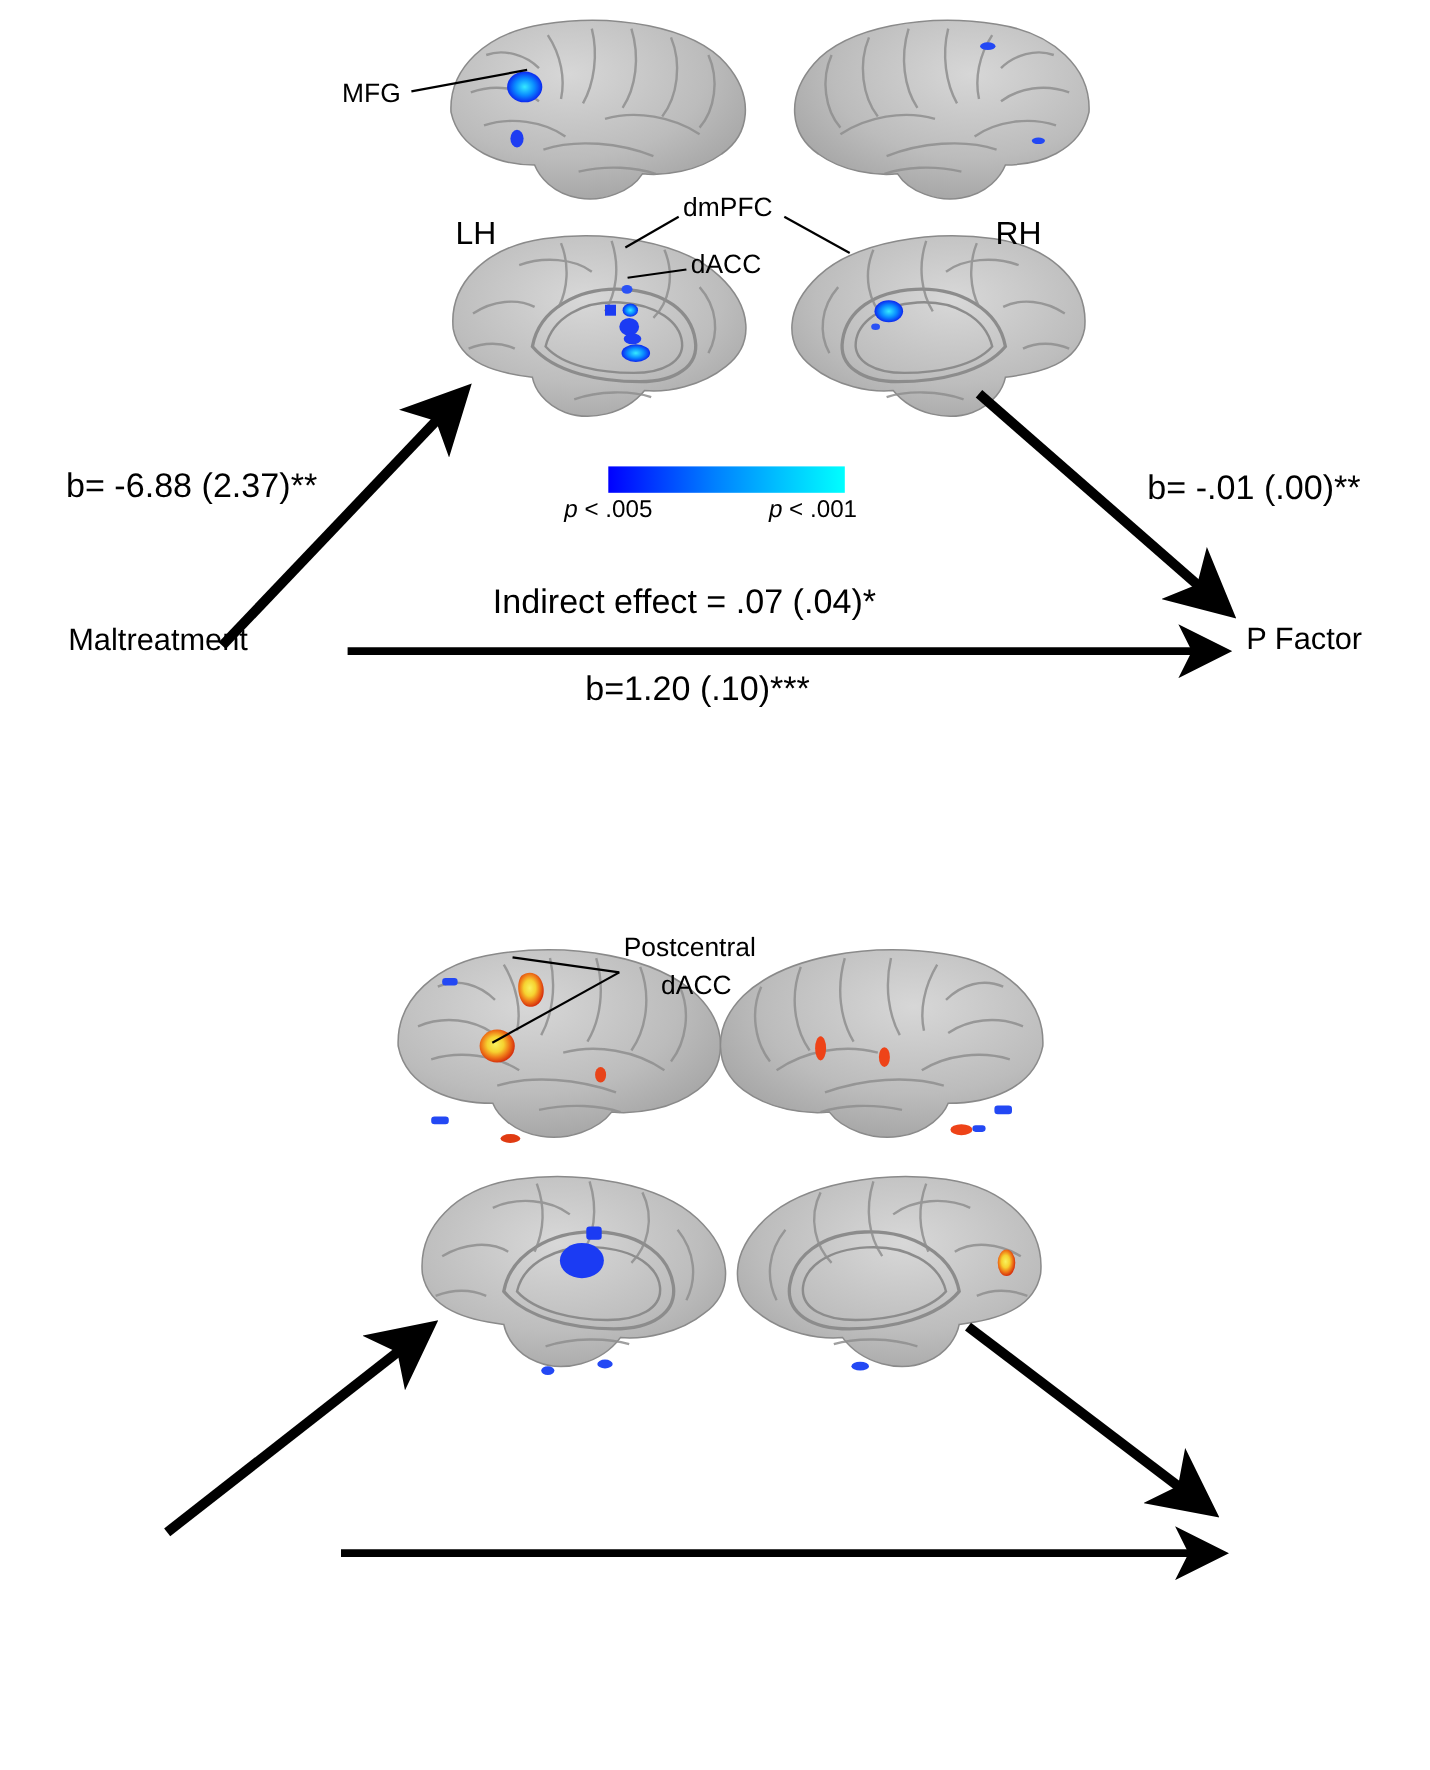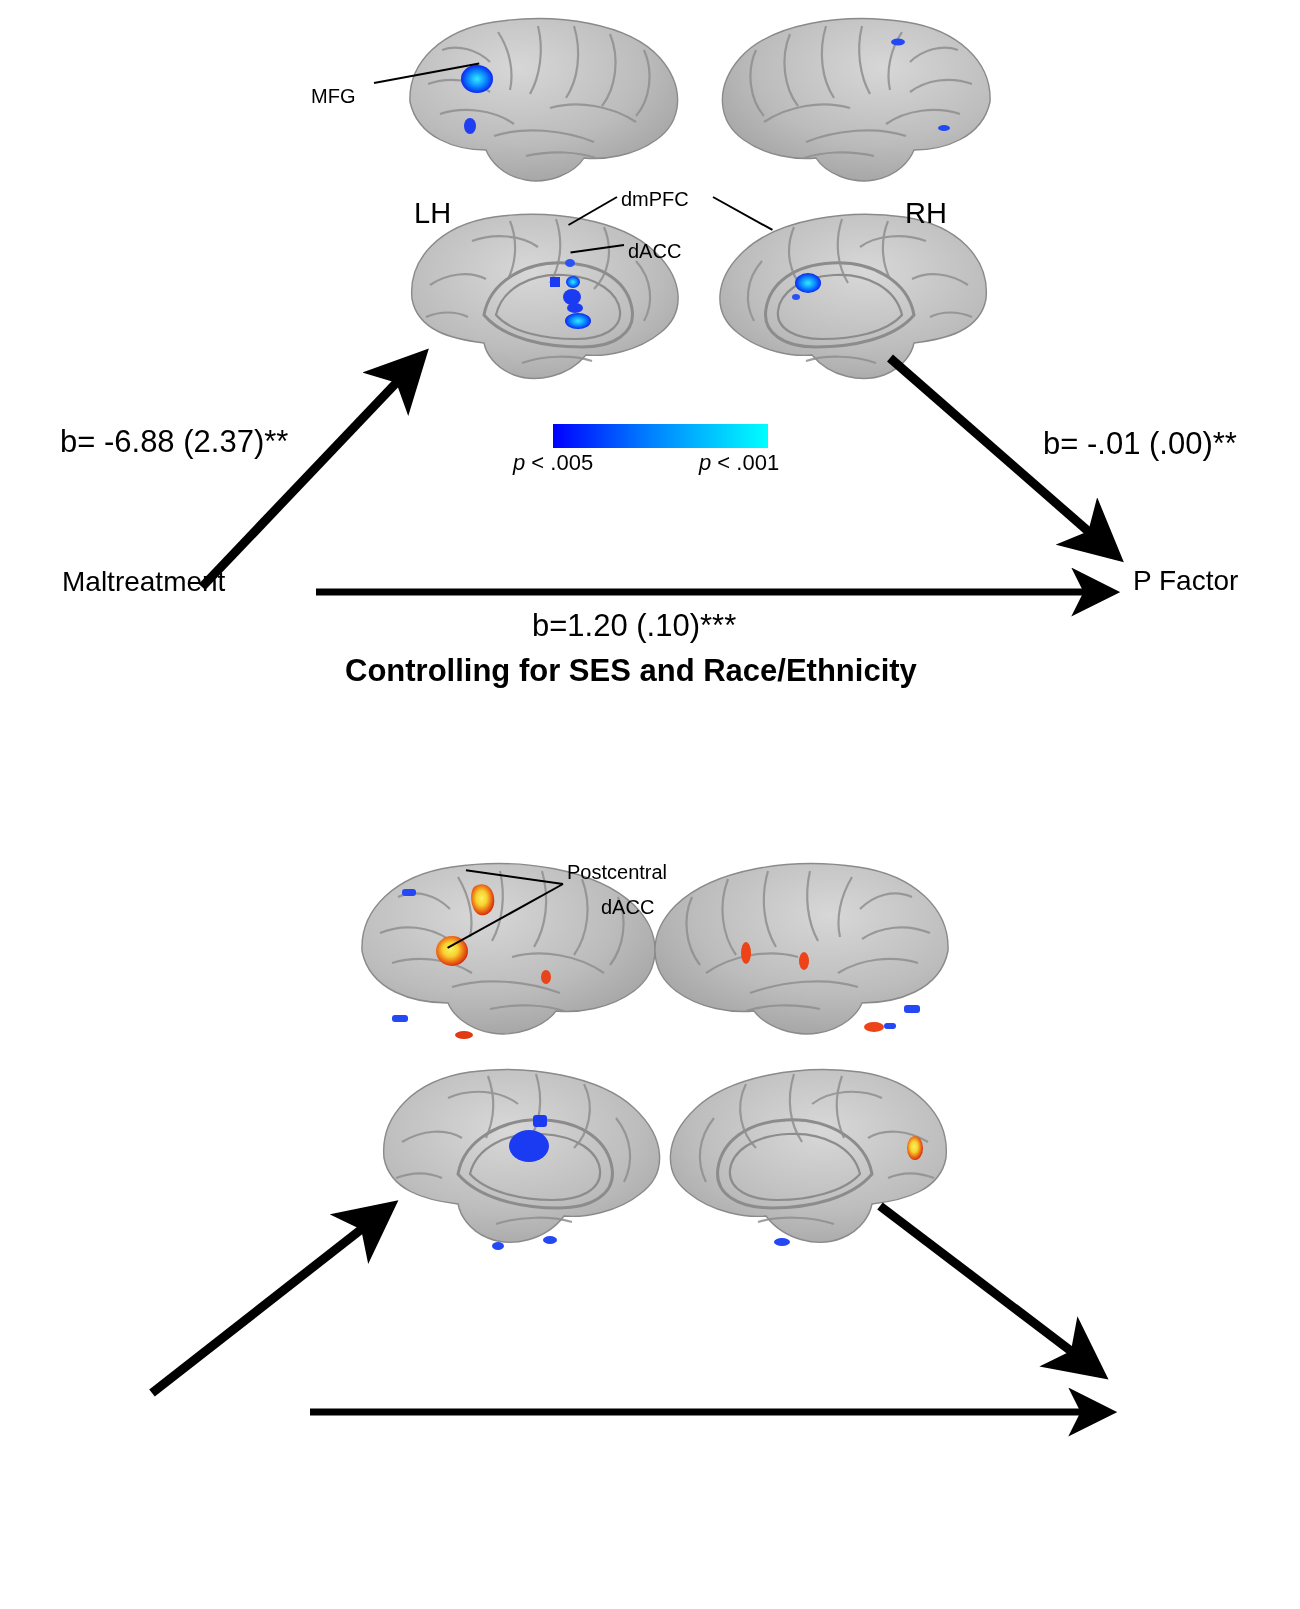--- a/index.html
+++ b/index.html
@@ -37,21 +37,21 @@
   .brain svg { display: block; overflow: visible; }
 
   
   .lbl {
     position: absolute;
     white-space: nowrap;
     font-family: "Liberation Sans", sans-serif;
     color: #000;
     line-height: 1.05;
   }
-  .lbl-region { font-size: 20px; margin-top: 13px; }
+  .lbl-region { font-size: 24px; }
   .lbl-hemi   { font-size: 29px; }
   .lbl-stat   { font-size: 31px; }
   .lbl-node   { font-size: 28px; }
   .lbl-foot   { font-size: 31px; font-weight: bold; }
   .lbl-p      { font-size: 22px; }
   .lbl-p i    { font-style: italic; }
 
   .leader {
     position: absolute;
     background: #000;
@@ -249,26 +249,26 @@
 
     <line x1="202" y1="587" x2="418" y2="360" stroke="#000" stroke-width="9" marker-end="url(#ahTopA)"></line>
 
     <line x1="890" y1="358" x2="1112" y2="552" stroke="#000" stroke-width="9" marker-end="url(#ahTopA)"></line>
 
     <line x1="316" y1="592" x2="1108" y2="592" stroke="#000" stroke-width="7" marker-end="url(#ahTopA)"></line>
   </svg>
 
   <div class="lbl lbl-stat" style="left:60px; top:426px;text-align:right;">b= -6.88 (2.37)**</div>
   <div class="lbl lbl-stat" style="left:1043px; top:428px;text-align:center;">b= -.01 (.00)**</div>
+  <div class="lbl lbl-stat" style="left:448px; top:531px;">Indirect effect = .07 (.04)*</div>
   <div class="lbl lbl-stat" style="left:532px; top:610px;">b=1.20 (.10)***</div>
 
   <div class="lbl lbl-node" style="left:62px; top:567px;">Maltreatment</div>
   <div class="lbl lbl-node" style="left:1105px; top:566px;margin-left:28px;">P Factor</div>
 
-  <div class="lbl lbl-foot" style="left:345px; top:655px;">Controlling for SES and Race/Ethnicity</div>
 </div>
 
 <div class="panel" id="panel-bottom">
 
   <div class="brain-stage">
 
     <div class="brain" style="left:352px; top:55px;">
       <svg width="320" height="190" viewBox="0 0 320 190">
         <defs>
           <radialGradient id="gB1" cx="40%" cy="30%" r="85%">

